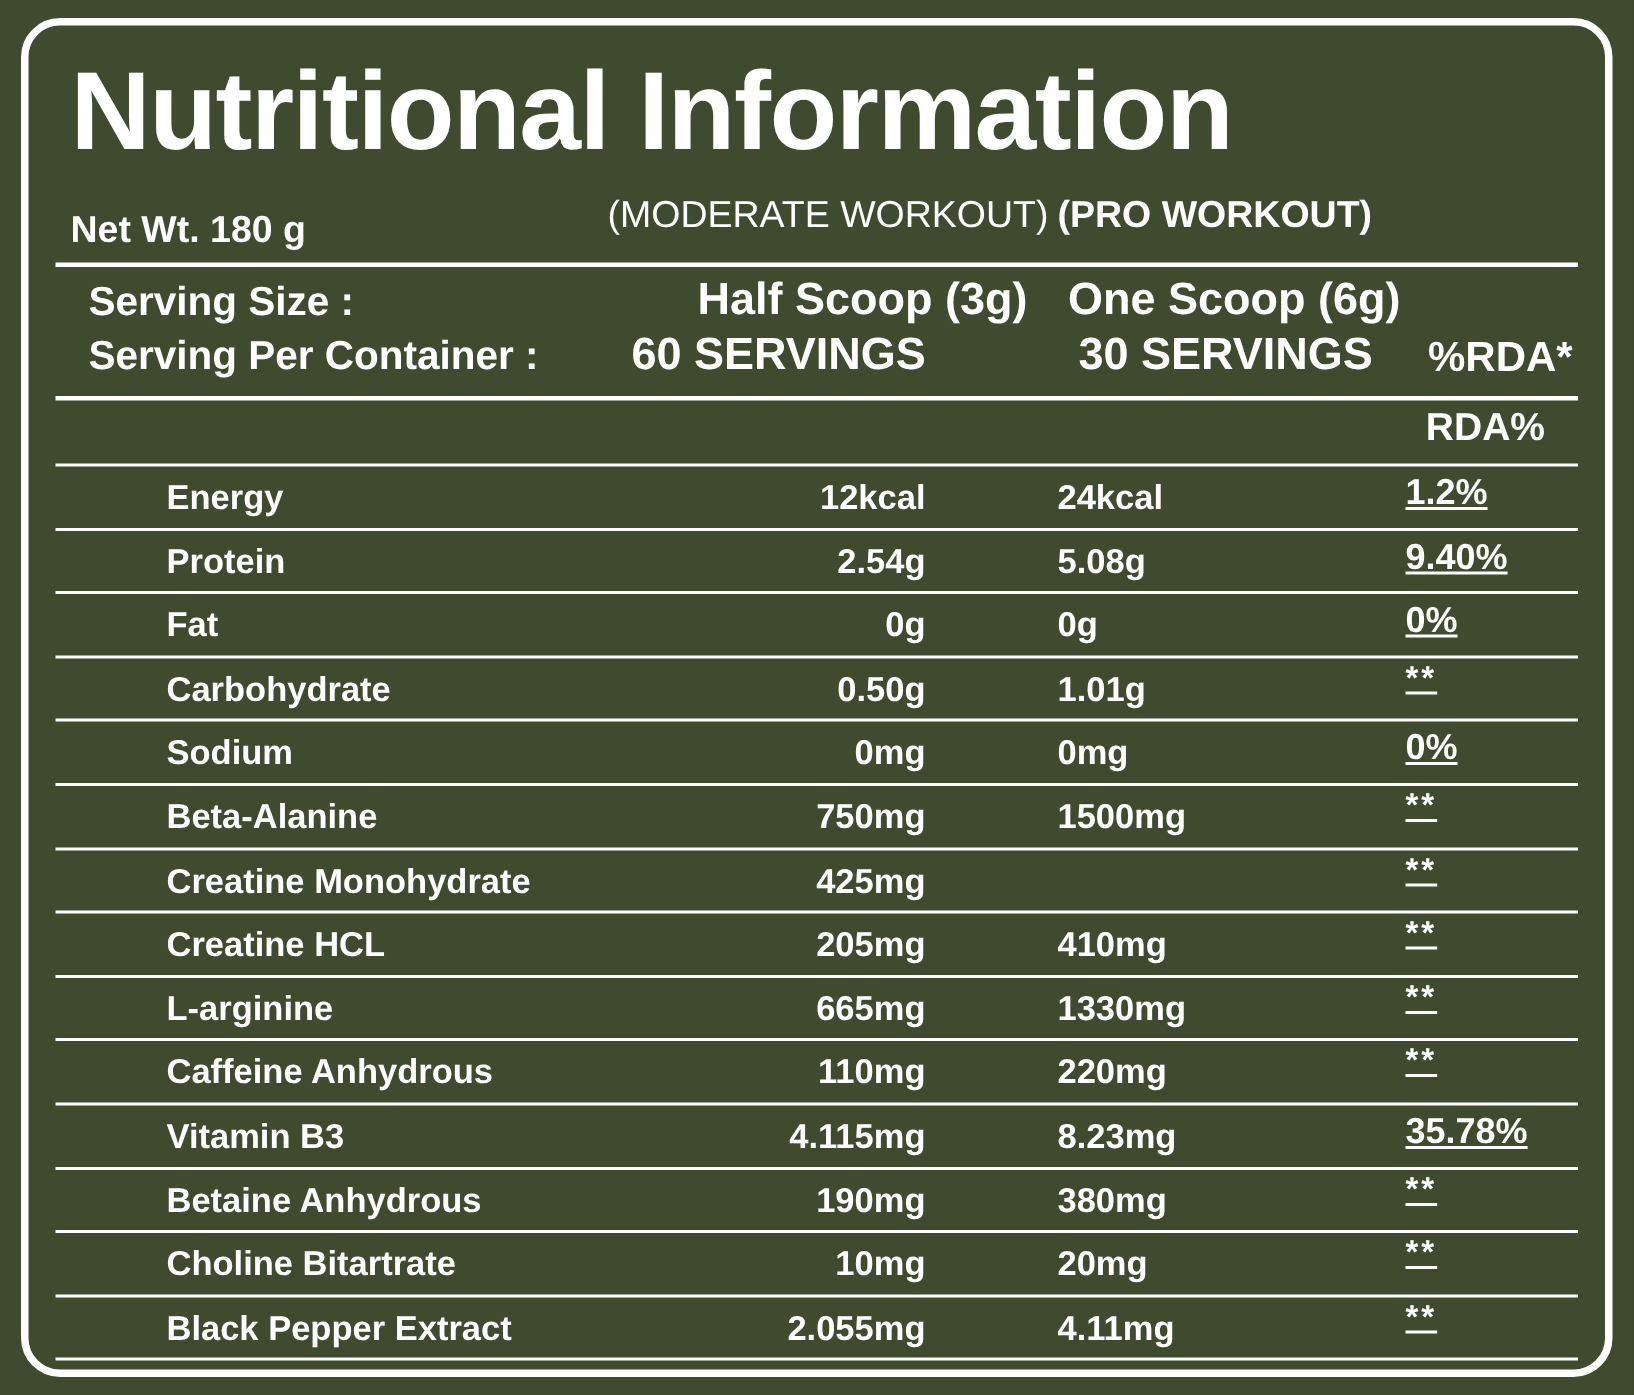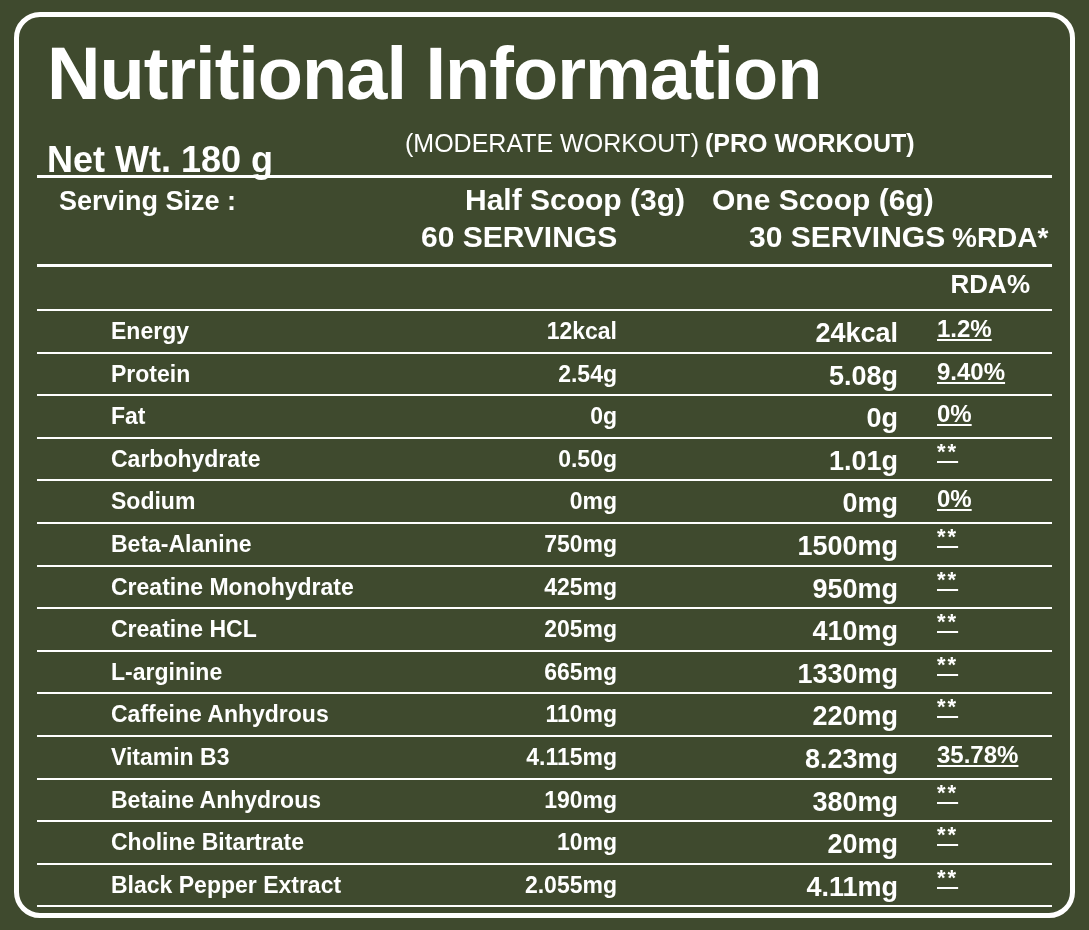--- a/index.html
+++ b/index.html
@@ -46,21 +46,21 @@
     font-size: 74px;
     font-weight: bold;
     letter-spacing: -1px;
     line-height: 1;
     white-space: nowrap;
   }
   .netwt {
     position: absolute;
     left: 28px;
     top: 122px;
-    font-size: 36px;
+    font-size: 25px;
     font-weight: bold;
   }
   .col-head-mod {
     position: absolute;
     left: 386px;
     top: 112px;
     font-size: 25px;
     font-weight: normal;
     white-space: nowrap;
   }
@@ -118,21 +118,21 @@
   .sv-b1 {
     position: absolute;
     left: 675px;
     top: 5px;
     font-size: 30px;
     font-weight: bold;
     white-space: nowrap;
   }
   .sv-b2 {
     position: absolute;
-    left: 712px;
+    left: 682px;
     top: 42px;
     font-size: 30px;
     font-weight: bold;
     white-space: nowrap;
   }
   .sv-rda {
     position: absolute;
     left: 915px;
     top: 44px;
     font-size: 28px;
@@ -182,25 +182,25 @@
     left: 330px;
     width: 250px;
     top: 7px;
     text-align: right;
     font-size: 23px;
     font-weight: bold;
     white-space: nowrap;
   }
   .c-b {
     position: absolute;
-    left: 611px;
+    left: 668px;
     width: 250px;
     top: 7px;
-    text-align: right;
-    font-size: 27px;
+    text-align: left;
+    font-size: 23px;
     font-weight: bold;
     white-space: nowrap;
   }
   .c-r {
     position: absolute;
     left: 900px;
     width: 122px;
     top: 4px;
     text-align: left;
     font-size: 24px;
@@ -221,20 +221,21 @@
   <div class="inner">
 
     <div class="header">
       <div class="title">Nutritional Information</div>
       <div class="netwt">Net Wt. 180 g</div>
       <div class="col-head-mod">(MODERATE WORKOUT)</div>
       <div class="col-head-pro">(PRO WORKOUT)</div>
 
       <div class="serving-block">
         <div class="sv-label1">Serving Size :</div>
+        <div class="sv-label2">Serving Per Container :</div>
         <div class="sv-a1">Half Scoop (3g)</div>
         <div class="sv-a2">60 SERVINGS</div>
         <div class="sv-b1">One Scoop (6g)</div>
         <div class="sv-b2">30 SERVINGS</div>
         <div class="sv-rda">%RDA*</div>
       </div>
 
       <div class="rda-row">
         <div class="rda-label">RDA%</div>
       </div>
@@ -280,21 +281,20 @@
       <div class="row">
         <div class="c-name">Beta-Alanine</div>
         <div class="c-a">750mg</div>
         <div class="c-b">1500mg</div>
         <div class="c-r stars">**</div>
       </div>
 
       <div class="row">
         <div class="c-name">Creatine Monohydrate</div>
         <div class="c-a">425mg</div>
-        <div class="c-b">950mg</div>
         <div class="c-r stars">**</div>
       </div>
 
       <div class="row">
         <div class="c-name">Creatine HCL</div>
         <div class="c-a">205mg</div>
         <div class="c-b">410mg</div>
         <div class="c-r stars">**</div>
       </div>
 

